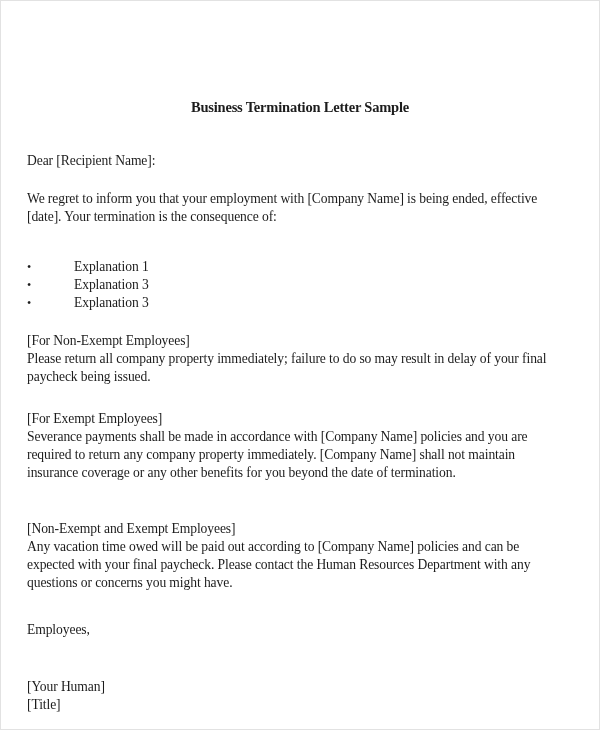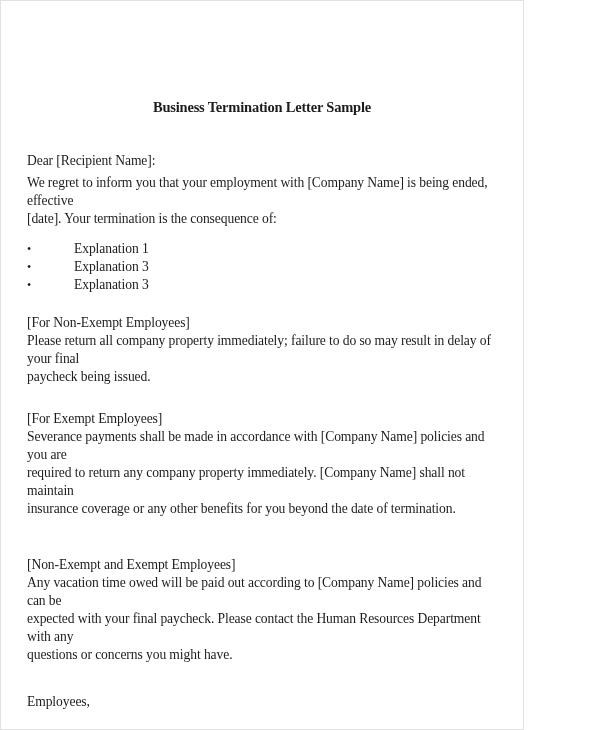--- a/index.html
+++ b/index.html
@@ -5,43 +5,43 @@
   html, body {
     margin: 0;
     padding: 0;
     width: 600px;
     height: 730px;
     background: #ffffff;
     overflow: hidden;
   }
   .page {
     box-sizing: border-box;
-    width: 524px;
+    width: 600px;
     height: 730px;
     background: #ffffff;
     border: 1px solid #e2e2e2;
     padding: 97px 26px 0 26px;
     font-family: "Liberation Serif", "DejaVu Serif", serif;
     font-size: 13.6px;
     line-height: 18px;
     color: #1c1c1c;
     letter-spacing: -0.1px;
   }
   .title {
     margin: 0 0 36px 0;
     font-size: 14.5px;
     line-height: 18px;
     font-weight: bold;
     text-align: center;
     letter-spacing: -0.2px;
   }
   p { margin: 0; }
   .para { white-space: pre-wrap; }
-  .salutation { margin-bottom: 4px; }
-  .intro { margin-bottom: 12px; }
+  .salutation { margin-bottom: 20px; }
+  .intro { margin-bottom: 32px; }
   .bullets {
     list-style: none;
     margin: 0 0 20px 0;
     padding: 0;
   }
   .bullet {
     display: flex;
     align-items: baseline;
   }
   .marker {

